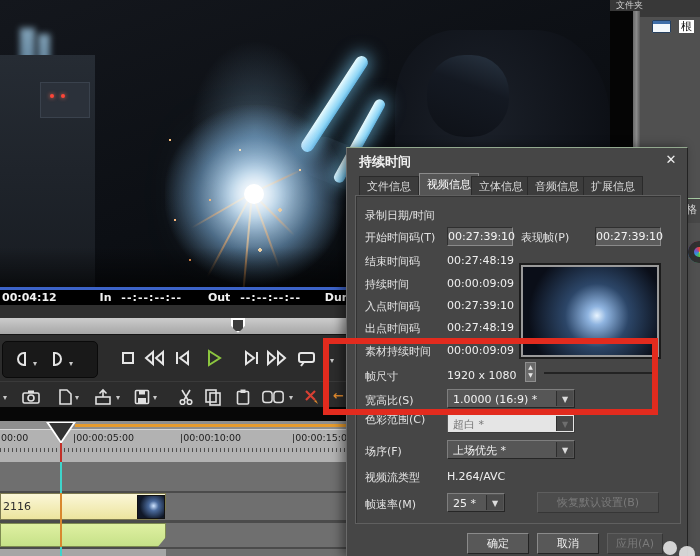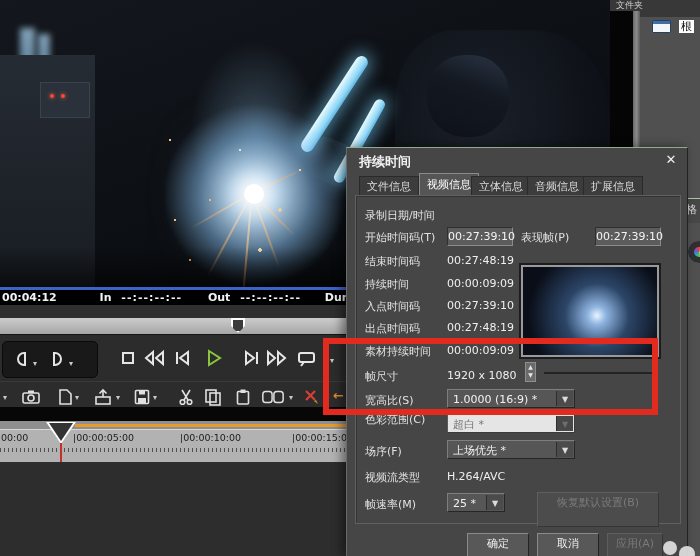--- a/index.html
+++ b/index.html
@@ -113,21 +113,21 @@
   .dd.disabled{background:#e5e5e5;color:#767676;border-color:#5a5a5a #3a3a3a #3a3a3a #5a5a5a;}
   .dd.disabled .arrowbox{color:#6e6e6e;background:#484848;}
   .spinner{width:11px;height:20px;background:#6a6a6a;border:1px solid #8f8f8f;box-sizing:border-box;
            color:#e8e8e8;font-size:6px;line-height:8px;text-align:center;}
   #sizeline{background:#232323;height:2px;}
   #preview{width:142px;height:96px;border:2px solid #1c1c1c;box-sizing:border-box;
            outline:2px solid #9a9a9a;outline-offset:-4px;
            background:radial-gradient(circle at 55% 55%,#e8f4ff 0%,#8fb4e0 10%,#2c4668 35%,#0a0e18 75%);}
   .btn{background:#585858;border-top:1px solid #8a8a8a;border-left:1px solid #8a8a8a;
        border-bottom:1px solid #232323;border-right:1px solid #232323;color:#f0f0f0;
-       text-align:center;height:35px;line-height:19px;box-sizing:border-box;}
+       text-align:center;height:21px;line-height:19px;box-sizing:border-box;}
   .btn.disabled{color:#7a7a7a;background:#4c4c4c;border-color:#5e5e5e #363636 #363636 #5e5e5e;}
   
   #redrect{left:323px;top:338px;width:335px;height:77px;border:6px solid #e22b1e;box-sizing:border-box;z-index:50;}
   .orangearrow{color:#e08a2e;font-size:13px;font-weight:bold;}
 </style>
 </head>
 <body>
 
 <div id="stage">
 
@@ -308,20 +308,33 @@
       <span class="abs rlabel" style="left:1px;">00:00</span>
       <span class="abs rlabel" style="left:73px;">|00:00:05:00</span>
       <span class="abs rlabel" style="left:180px;">|00:00:10:00</span>
       <span class="abs rlabel" style="left:292px;">|00:00:15:00</span>
       <div id="ticks" class="abs"></div>
       <div class="abs tri-out"></div>
       <div class="abs tri-in"></div>
       <div id="redline" class="abs"></div>
     </div>
 
+    <div id="tracks" class="abs">
+      <div class="abs trackline" style="top:29px;height:2px;"></div>
+      <div class="abs trackline" style="top:58px;height:3px;"></div>
+      <div class="abs trackline" style="top:85px;height:2px;"></div>
+      <div id="clip-yellow" class="abs">
+        <div class="cliplabel">2116</div>
+      </div>
+      <div id="clipthumb" class="abs" style="top:33px;"></div>
+      <div id="clip-green" class="abs"></div>
+      <div id="clip-gray" class="abs"></div>
+      <div id="ph-teal" class="abs"></div>
+      <div id="ph-orange" class="abs"></div>
+    </div>
   </div>
 
   <div id="dialog" class="abs">
     <div id="dlg-title" class="abs">持续时间</div>
     <div id="dlg-close" class="abs">✕</div>
 
     <div class="tab" style="left:12px;">文件信息</div>
     <div class="tab active" style="left:72px;">视频信息</div>
     <div class="tab" style="left:124px;">立体信息</div>
     <div class="tab" style="left:180px;">音频信息</div>

